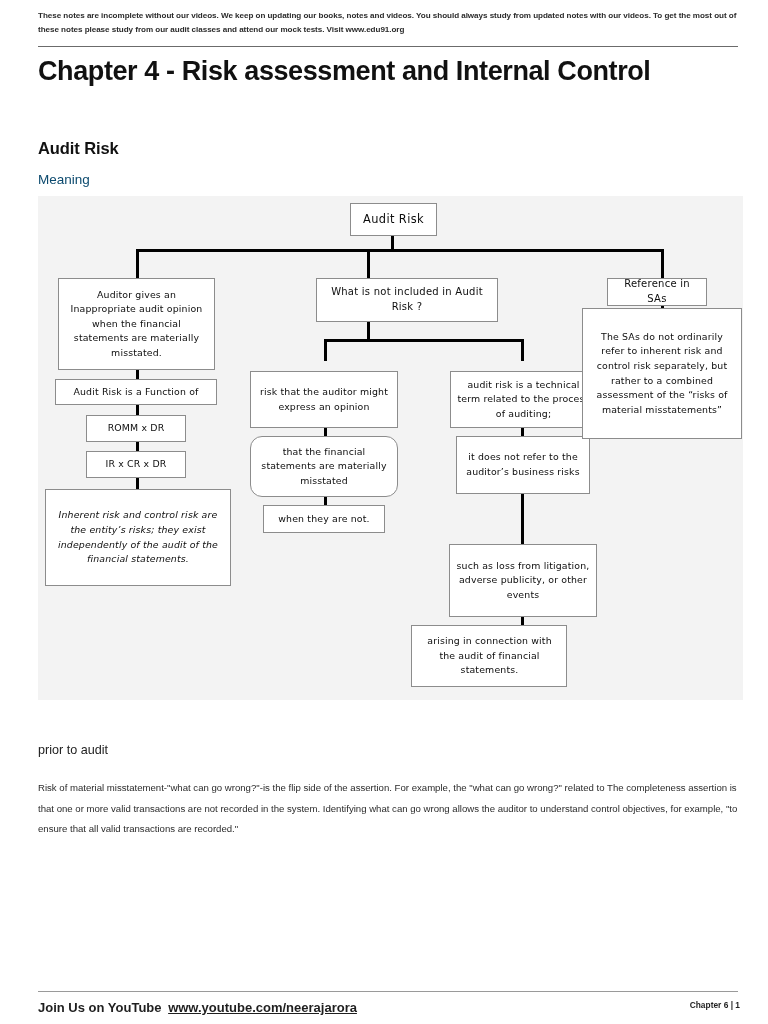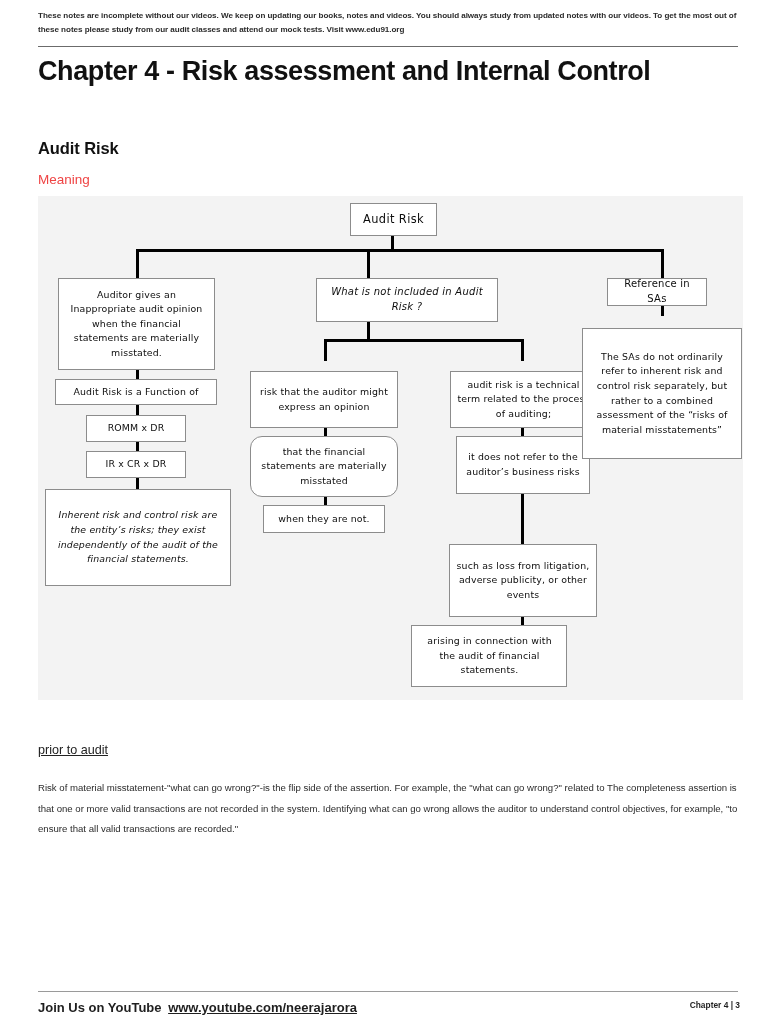--- a/index.html
+++ b/index.html
@@ -59,21 +59,21 @@
     font-weight: 700;
     letter-spacing: -0.1px;
     color: #111111;
   }
   .h3 {
     position: absolute;
     left: 38px;
     top: 172px;
     font-size: 13.5px;
     font-weight: 400;
-    color: #ef4444;
+    color: #0c4a6e;
   }
 
   
   .diagram {
     position: absolute;
     left: 38px;
     top: 196px;
     width: 705px;
     height: 504px;
     background: #f3f3f3;
@@ -129,21 +129,21 @@
   <div class="conn" style="left:98px; top:209px; width:3px; height:10px;"></div>
 
   <div class="node" style="left:48px; top:219px; width:100px; height:27px;">ROMM x DR</div>
   <div class="conn" style="left:98px; top:246px; width:3px; height:9px;"></div>
 
   <div class="node" style="left:48px; top:255px; width:100px; height:27px;">IR x CR x DR</div>
   <div class="conn" style="left:98px; top:282px; width:3px; height:11px;"></div>
 
   <div class="node" style="left:7px; top:293px; width:186px; height:97px;font-style:italic;">Inherent risk and control risk are the entity’s risks; they exist independently of the audit of the financial statements.</div>
 
-  <div class="node hdr" style="left:278px; top:82px; width:182px; height:44px;font-style:italic;">What is not included in Audit Risk ?</div>
+  <div class="node hdr" style="left:278px; top:82px; width:182px; height:44px;">What is not included in Audit Risk ?</div>
   <div class="conn" style="left:329px; top:126px; width:3px; height:19px;"></div>
   <div class="conn" style="left:286px; top:143px; width:200px; height:3px;"></div>
   <div class="conn" style="left:286px; top:143px; width:3px; height:22px;"></div>
   <div class="conn" style="left:483px; top:143px; width:3px; height:22px;"></div>
 
   <div class="node" style="left:212px; top:175px; width:148px; height:57px;">risk that the auditor might express an opinion</div>
   <div class="conn" style="left:286px; top:232px; width:3px; height:8px;"></div>
 
   <div class="node" style="left:212px; top:240px; width:148px; height:61px;border-radius:12px;">that the financial statements are materially misstated</div>
   <div class="conn" style="left:286px; top:301px; width:3px; height:8px;"></div>
@@ -157,31 +157,31 @@
   <div class="conn" style="left:483px; top:298px; width:3px; height:50px;"></div>
 
   <div class="node" style="left:411px; top:348px; width:148px; height:73px;">such as loss from litigation, adverse publicity, or other events</div>
   <div class="conn" style="left:483px; top:421px; width:3px; height:8px;"></div>
 
   <div class="node" style="left:373px; top:429px; width:156px; height:62px;padding-left:6px;">arising in connection with the audit of financial statements.</div>
 
   <div class="node hdr" style="left:569px; top:82px; width:100px; height:28px;">Reference in SAs</div>
   <div class="conn" style="left:623px; top:110px; width:3px; height:10px;"></div>
 
-  <div class="node" style="left:544px; top:132px; width:160px; height:131px;">The SAs do not ordinarily refer to inherent risk and control risk separately, but rather to a combined assessment of the “risks of material misstatements”</div>
+  <div class="node" style="left:544px; top:112px; width:160px; height:131px;">The SAs do not ordinarily refer to inherent risk and control risk separately, but rather to a combined assessment of the “risks of material misstatements”</div>
 
 </div>
 
 <div style="position:absolute; left:38px; top:720px; width:700px; font-size:12.6px; line-height:20px; color:#222222;">
   <br>
-  <span style="text-decoration:underline;">prior to audit</span>
+  <span style="">prior to audit</span>
 </div>
 
 <div style="position:absolute; left:38px; top:778px; width:702px; font-size:9.6px; line-height:20.5px; color:#2b2b2b; text-align:left;">Risk of material misstatement-"what can go wrong?"-is the flip side of the assertion. For example, the "what can go wrong?" related to The completeness assertion is that one or more valid transactions are not recorded in the system. Identifying what can go wrong allows the auditor to understand control objectives, for example, "to ensure that all valid transactions are recorded."</div>
 
 <div style="position:absolute; left:38px; top:991px; width:700px; height:1.4px; background:#9a9a9a;"></div>
 
 <div style="position:absolute; left:38px; top:1000px; font-size:13px; font-weight:700; color:#1f1f1f;">
   <span>Join Us on YouTube</span>
   <span style="text-decoration:underline; margin-left:3px;">www.youtube.com/neerajarora</span>
 </div>
 
-<div style="position:absolute; right:28px; top:1000px; font-size:8.4px; font-weight:700; color:#1f1f1f;">Chapter 4  |  3</div>
+<div style="position:absolute; right:28px; top:1000px; font-size:8.4px; font-weight:700; color:#1f1f1f;">Chapter 6  |  1</div>
 
 </body></html>

